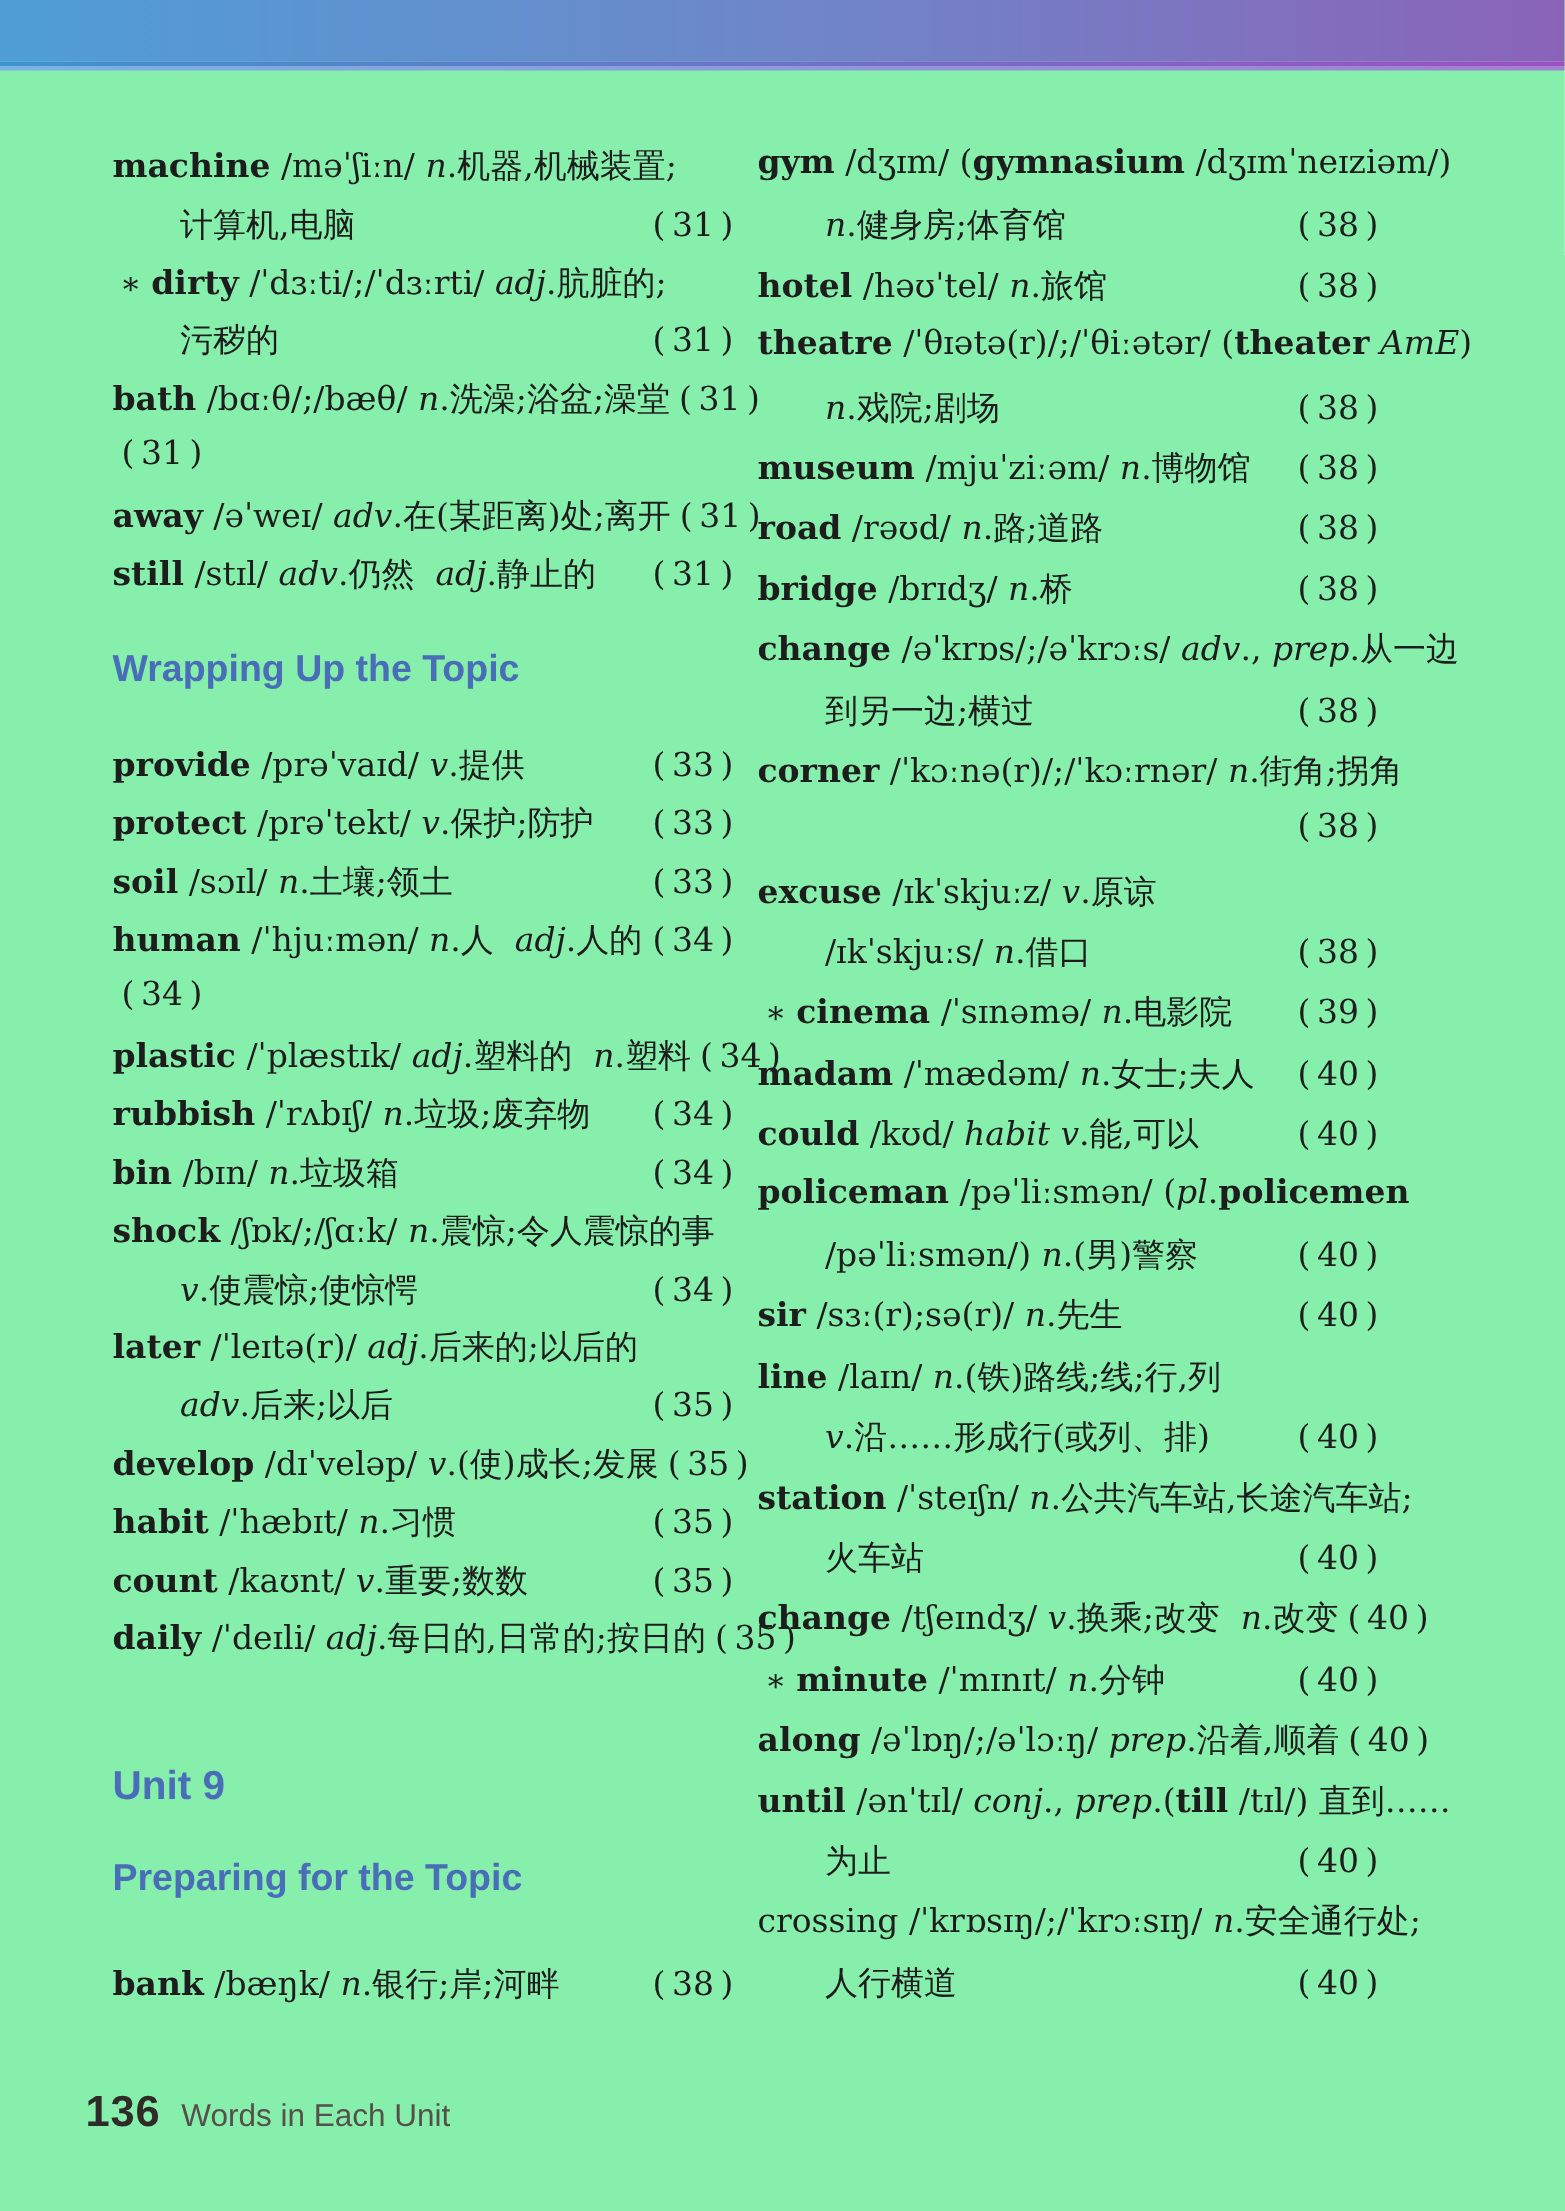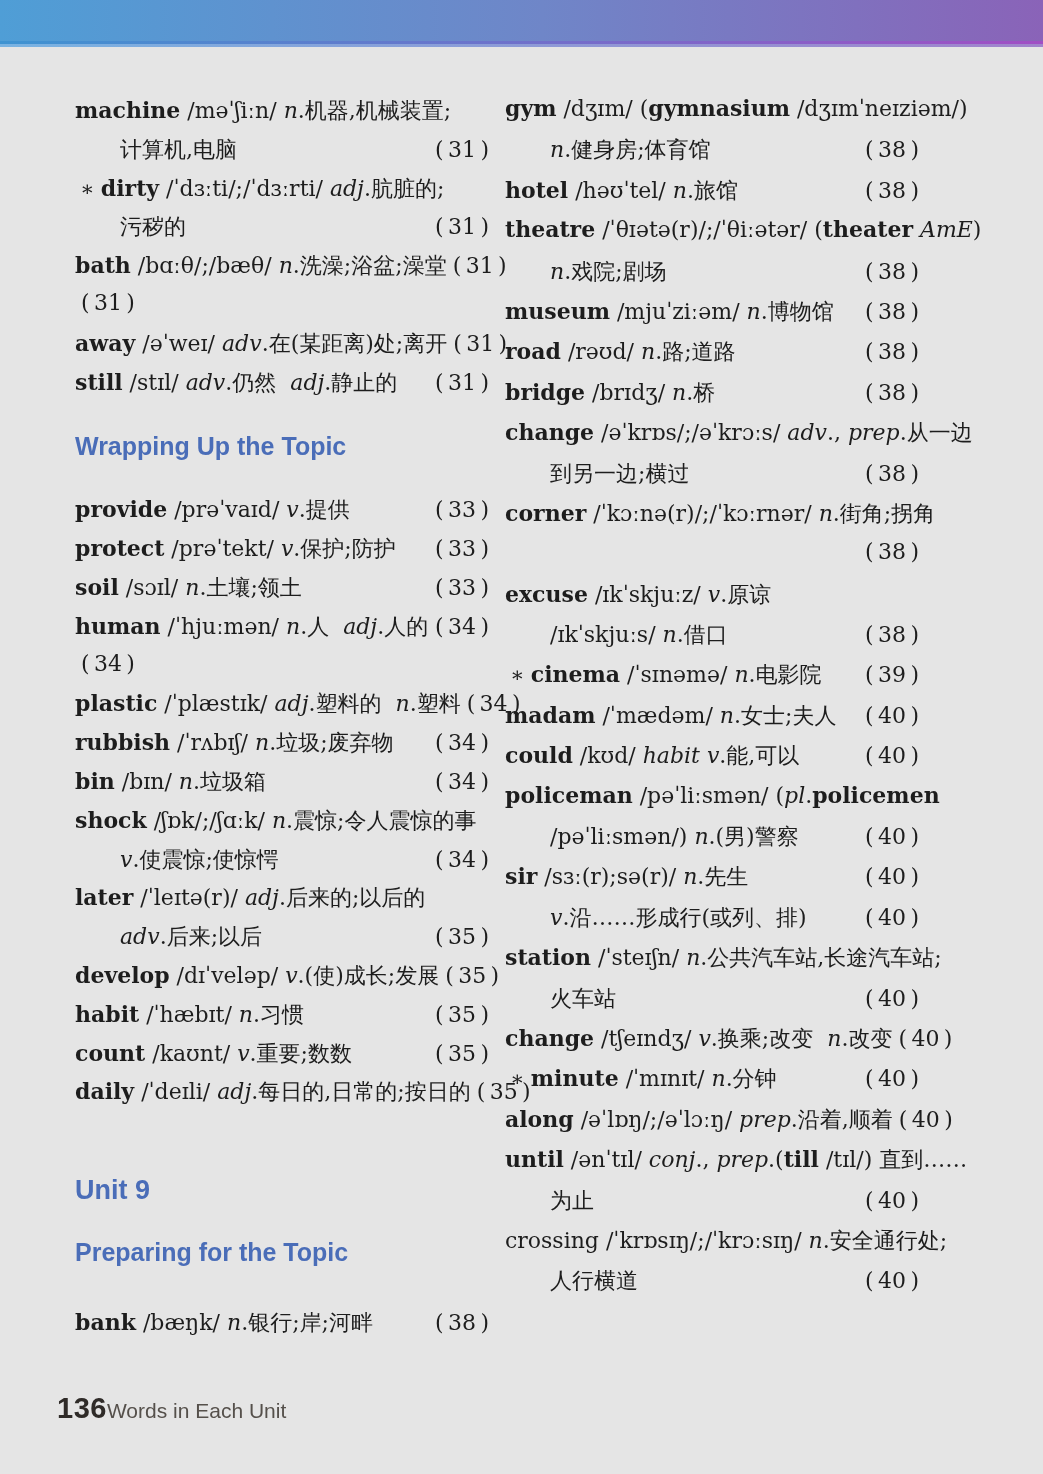--- a/index.html
+++ b/index.html
@@ -1,21 +1,21 @@
 <!DOCTYPE html>
 <html style="--bar-left: #4f9ed6; --bar-mid: #6f86c8; --bar-right: #8a63b8; --line-left: #3e93d1; --line-right: #a14ec4; --soft-left: #79b3e2; --soft-right: #a182cc; --heading: #4a6db8;"><head>
 <meta charset="utf-8">
 <style>
   html,body{margin:0;padding:0;}
   body{
     width:1043px;height:1474px;position:relative;background:#ffffff;
     font-family:"DejaVu Serif","Liberation Serif",serif;
     color:#1d1d1d;overflow:hidden;
   }
-  .page{position:absolute;inset:0;background:#e5e5e5;}
+  .page{position:absolute;inset:0;background:#86efac;}
   .header-bar{
     position:absolute;top:0;left:0;width:1043px;height:41px;
     background:linear-gradient(90deg,var(--bar-left) 0%,var(--bar-mid) 52%,var(--bar-right) 100%);
   }
   .accent1{
     position:absolute;top:41px;left:0;width:1043px;height:3px;
     background:linear-gradient(90deg,var(--line-left),var(--line-right));
   }
   .accent2{
     position:absolute;top:44px;left:0;width:1043px;height:3px;
@@ -36,21 +36,21 @@
   .heading{
     font-family:Liberation Sans, sans-serif;
     font-weight:bold;color:var(--heading);
     line-height:32px;height:32px;
   }
   .h-topic {font-size:25px;margin:24px 0 33px 0;}
   .h-unit  {font-size:27px;margin:56px 0 28px 0;line-height:36px;height:36px;}
   .h-topic2{font-size:25px;margin:0 0 40px 0;}
   .footer{
     position:absolute;left:57px;top:1392px;
-    display:flex;align-items:baseline;gap:0;
+    display:flex;align-items:baseline;gap:14px;
     font-family:"Liberation Sans","DejaVu Sans",sans-serif;
   }
   .f-num{font-size:29px;font-weight:600;color:#2f2b28;letter-spacing:0.5px;}
   .f-txt{font-size:21px;color:#55504b;}
 </style>
 </head>
 <body>
 
 <div class="page">
   <div class="header-bar"></div>
@@ -172,20 +172,21 @@
         <div class="line"><span class="txt"><span class="seg-b">could</span><span class="seg-r"> /kʊd/ </span><span class="seg-i">habit v</span><span class="seg-r">.能,可以</span></span><span class="pg">( 40 )</span></div>
       </div>
       <div class="entry">
         <div class="line"><span class="txt"><span class="seg-b">policeman</span><span class="seg-r"> /pəˈliːsmən/ (</span><span class="seg-i">pl</span><span class="seg-r">.</span><span class="seg-b">policemen</span></span></div>
         <div class="line ind"><span class="txt"><span class="seg-r">/pəˈliːsmən/) </span><span class="seg-i">n</span><span class="seg-r">.(男)警察</span></span><span class="pg">( 40 )</span></div>
       </div>
       <div class="entry">
         <div class="line"><span class="txt"><span class="seg-b">sir</span><span class="seg-r"> /sɜː(r);sə(r)/ </span><span class="seg-i">n</span><span class="seg-r">.先生</span></span><span class="pg">( 40 )</span></div>
       </div>
       <div class="entry">
+        <div class="line"><span class="txt"><span class="seg-b">line</span><span class="seg-r"> /laɪn/ </span><span class="seg-i">n</span><span class="seg-r">.(铁)路线;线;行,列</span></span></div>
         <div class="line ind"><span class="txt"><span class="seg-i">v</span><span class="seg-r">.沿……形成行(或列、排)</span></span><span class="pg">( 40 )</span></div>
       </div>
       <div class="entry">
         <div class="line"><span class="txt"><span class="seg-b">station</span><span class="seg-r"> /ˈsteɪʃn/ </span><span class="seg-i">n</span><span class="seg-r">.公共汽车站,长途汽车站;</span></span></div>
         <div class="line ind"><span class="txt"><span class="seg-r">火车站</span></span><span class="pg">( 40 )</span></div>
       </div>
       <div class="entry">
         <div class="line"><span class="txt"><span class="seg-b">change</span><span class="seg-r"> /tʃeɪndʒ/ </span><span class="seg-i">v</span><span class="seg-r">.换乘;改变  </span><span class="seg-i">n</span><span class="seg-r">.改变</span></span><span class="pg">( 40 )</span></div>
       </div>
       <div class="entry">

